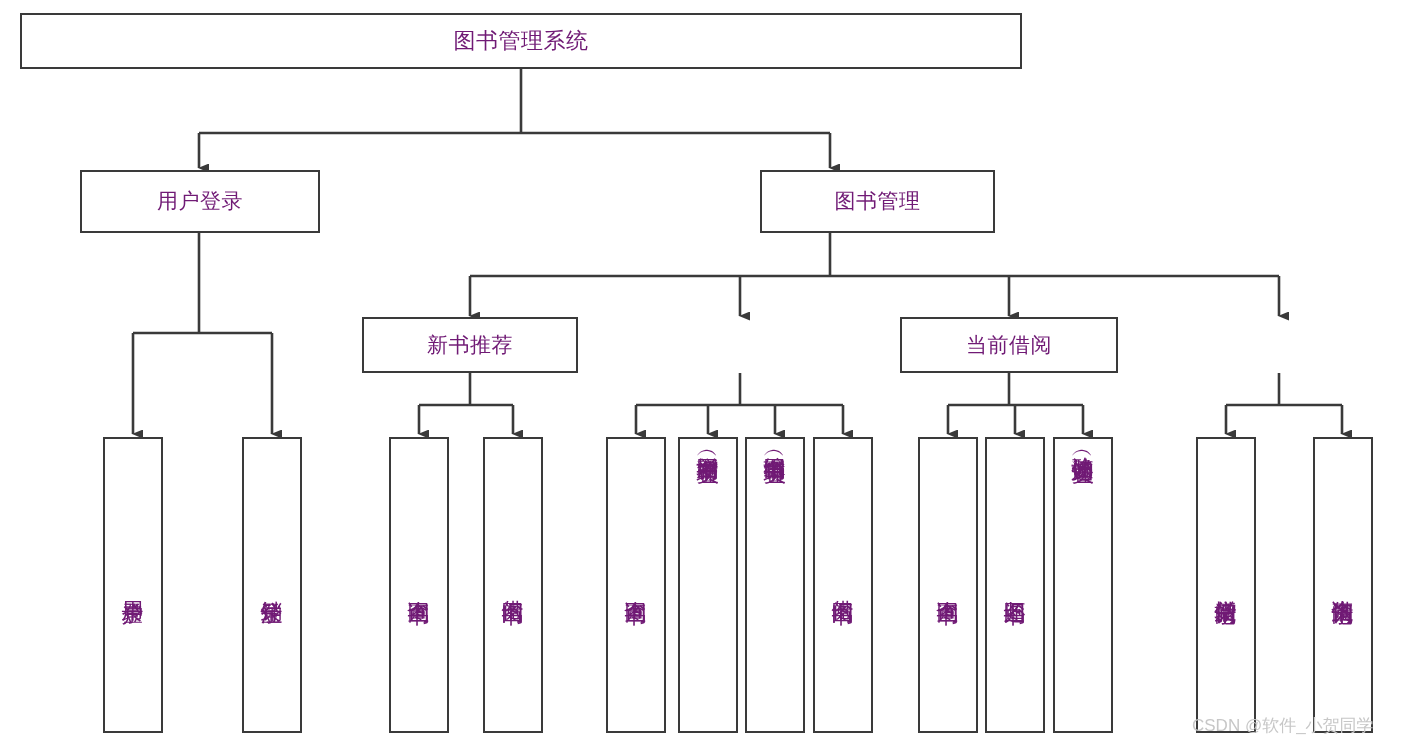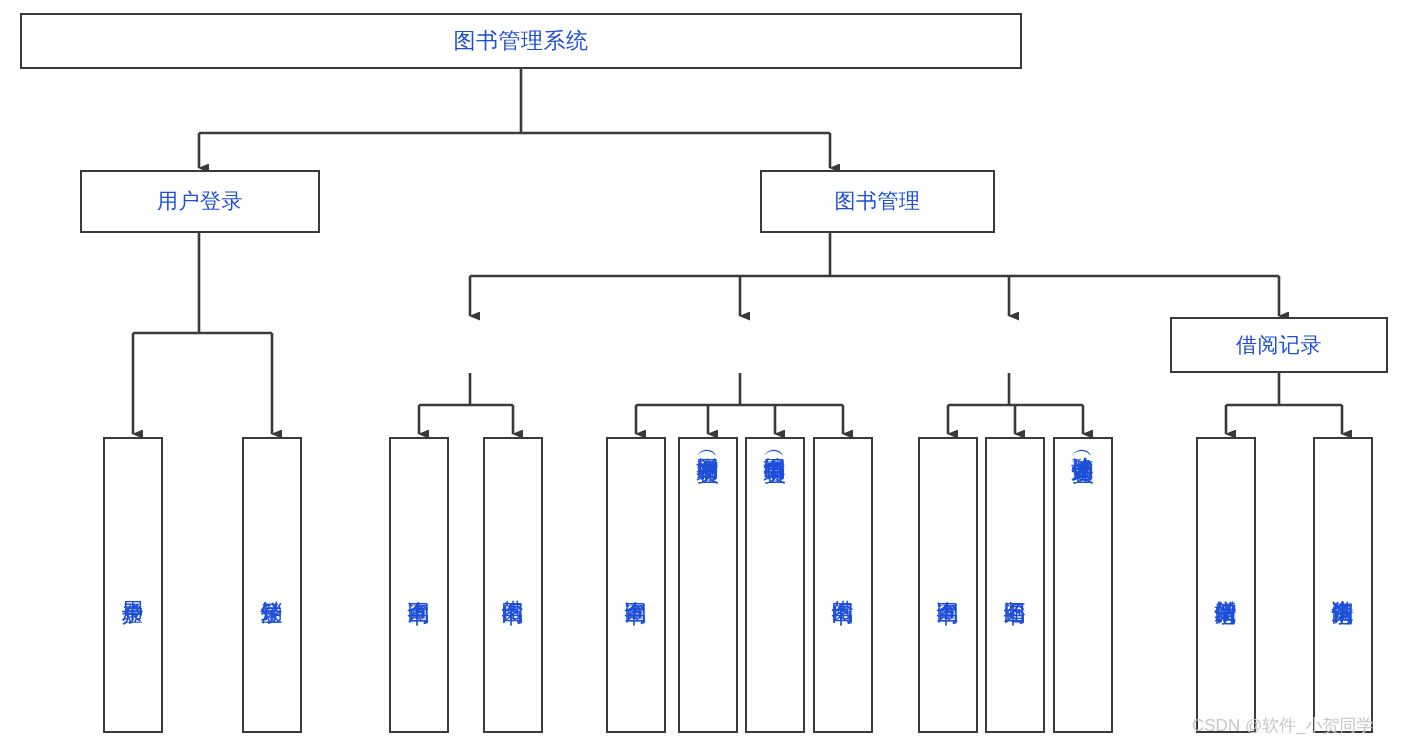--- a/index.html
+++ b/index.html
@@ -27,21 +27,21 @@
     pointer-events: none;
   }
   .node {
     position: absolute;
     box-sizing: border-box;
     background: #ffffff;
     border: 2px solid #3a3a3a;
     display: flex;
     align-items: center;
     justify-content: center;
-    color: #1d4ed8;
+    color: #701a75;
     z-index: 3;
   }
   .node .label {
     display: block;
     text-align: center;
     line-height: 1.15;
     white-space: nowrap;
   }
   .node.horizontal .label {
     font-size: 21px;
@@ -136,26 +136,29 @@
   </div>
 
   <div class="node horizontal" style="left:80px; top:170px; width:240px; height:63px;">
     <span class="label">用户登录</span>
   </div>
 
   <div class="node horizontal" style="left:712px; top:170px; width:235px; height:63px;margin-left:48px;">
     <span class="label">图书管理</span>
   </div>
 
-
-
-
-  <div class="node horizontal" style="left:1170px; top:317px; width:218px; height:56px;">
-    <span class="label">借阅记录</span>
-  </div>
+  <div class="node horizontal" style="left:362px; top:317px; width:216px; height:56px;">
+    <span class="label">新书推荐</span>
+  </div>
+
+
+  <div class="node horizontal" style="left:900px; top:317px; width:218px; height:56px;">
+    <span class="label">当前借阅</span>
+  </div>
+
 
   <div class="node vertical center-text" style="left:103px; top:437px; width:60px; height:296px;">
     <span class="label">用户登录</span>
   </div>
 
   <div class="node vertical center-text" style="left:242px; top:437px; width:60px; height:296px;">
     <span class="label">注销登录</span>
   </div>
 
   <div class="node vertical center-text" style="left:389px; top:437px; width:60px; height:296px;">

